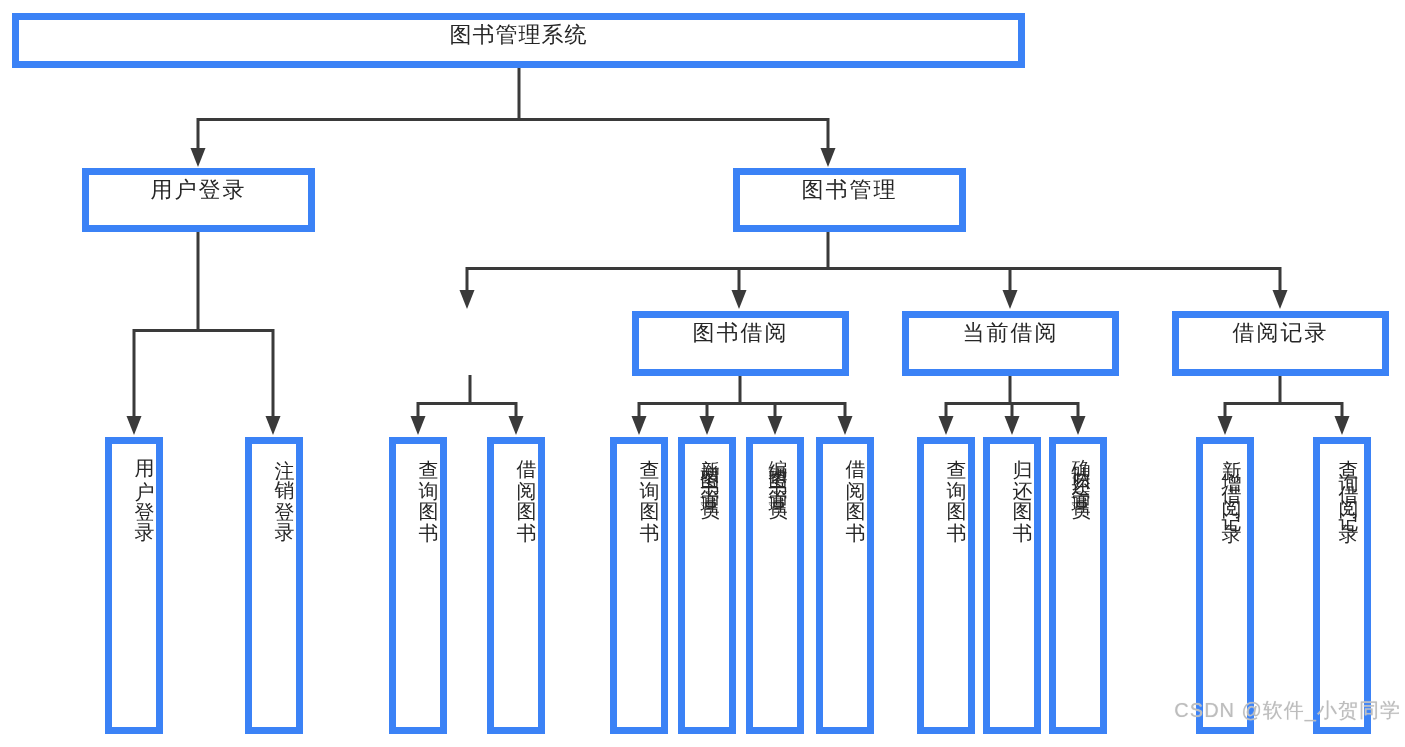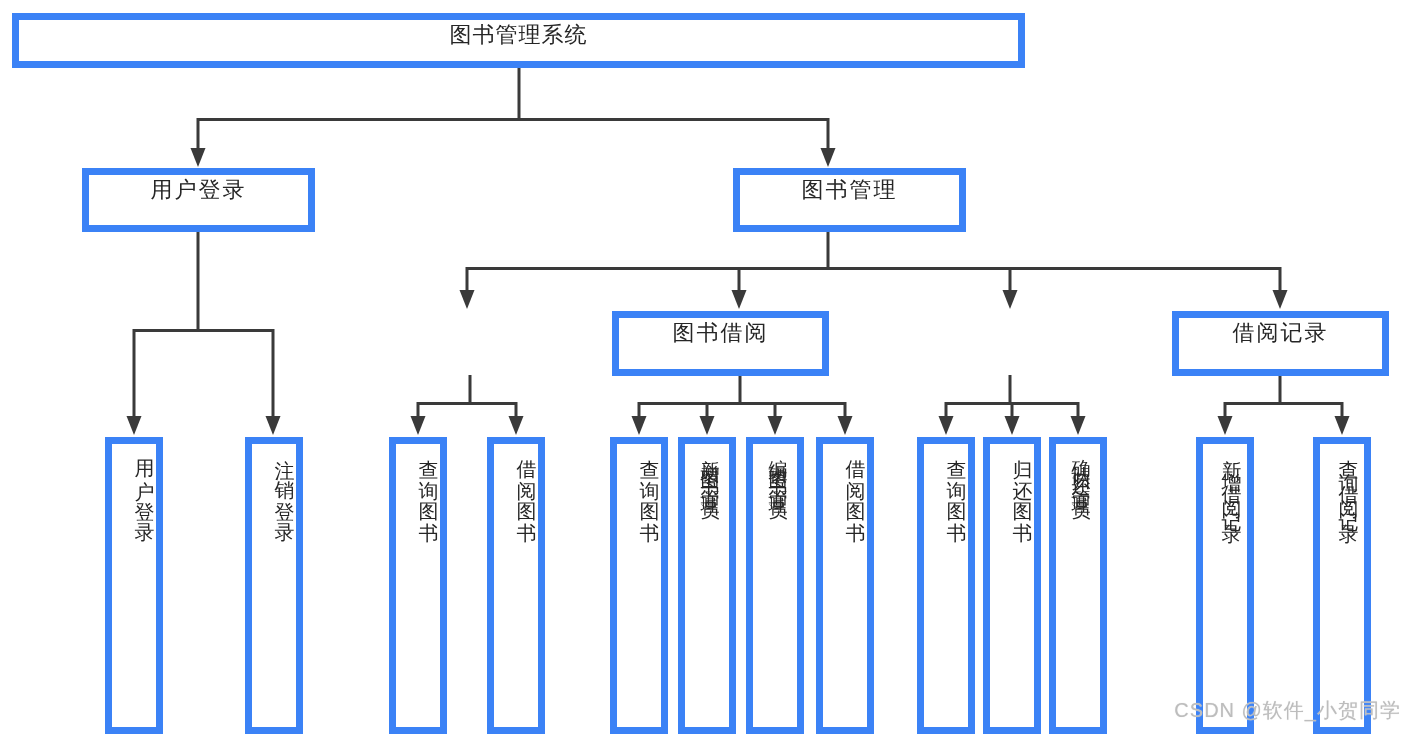--- a/index.html
+++ b/index.html
@@ -90,22 +90,25 @@
     <span>图书管理系统</span>
   </div>
 
   <div class="box lvl1" style="left:82px;">
     <span>用户登录</span>
   </div>
   <div class="box lvl1" style="left:733px;">
     <span>图书管理</span>
   </div>
 
-  <div class="box lvl2" style="left:612px;">
+  <div class="box lvl2" style="left:632px;">
     <span>图书借阅</span>
+  </div>
+  <div class="box lvl2" style="left:902px;">
+    <span>当前借阅</span>
   </div>
   <div class="box lvl2" style="left:1172px;">
     <span>借阅记录</span>
   </div>
 
   <div class="box leaf s4" style="left:105px;">
     <span class="vtext">用户登录</span>
   </div>
   <div class="box leaf s4" style="left:245px;">
     <span class="vtext">注销登录</span>

